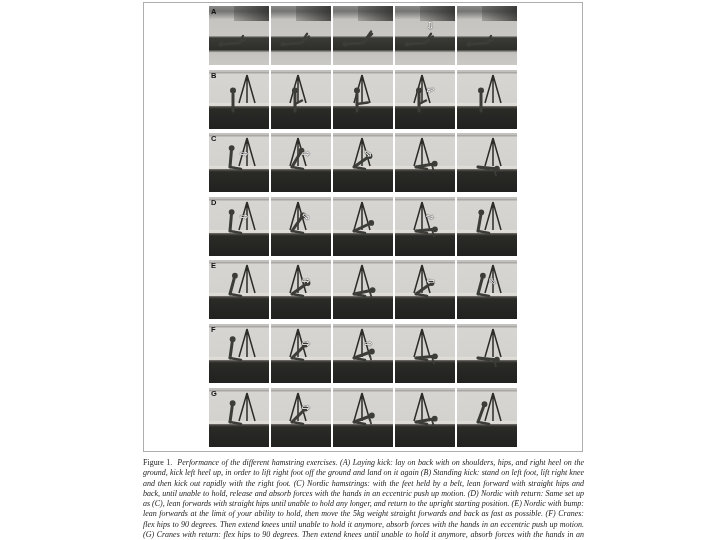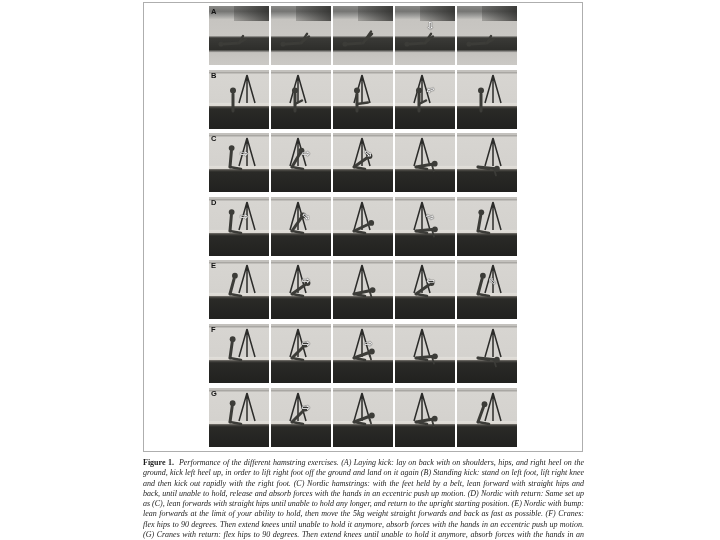--- a/index.html
+++ b/index.html
@@ -54,21 +54,21 @@
     position:absolute;top:26%;left:52%;
     font:700 10px "DejaVu Sans",sans-serif;color:#ffffff;
     text-shadow:0 0 1px #2e2e2e,0 0 1px #2e2e2e;
     line-height:1;
   }
   .caption{
     position:absolute;left:143px;top:458px;width:441px;
     font:italic 8px/10.3px "Liberation Serif",serif;
     color:#1c1c1c;text-align:justify;
   }
-  .cap-label{font-style:normal;font-weight:700;margin-right:5px;}
+  .cap-label{font-style:normal;font-weight:400;margin-right:5px;}
 </style>
 </head>
 <body>
 
 <div class="figure-box">
   <div class="photo-grid">
       <div class="photo-row">
         <div class="frame floor">
           <div class="clutter"></div>
           <svg class="fig lie" width="40" height="22" viewBox="0 0 40 22">

